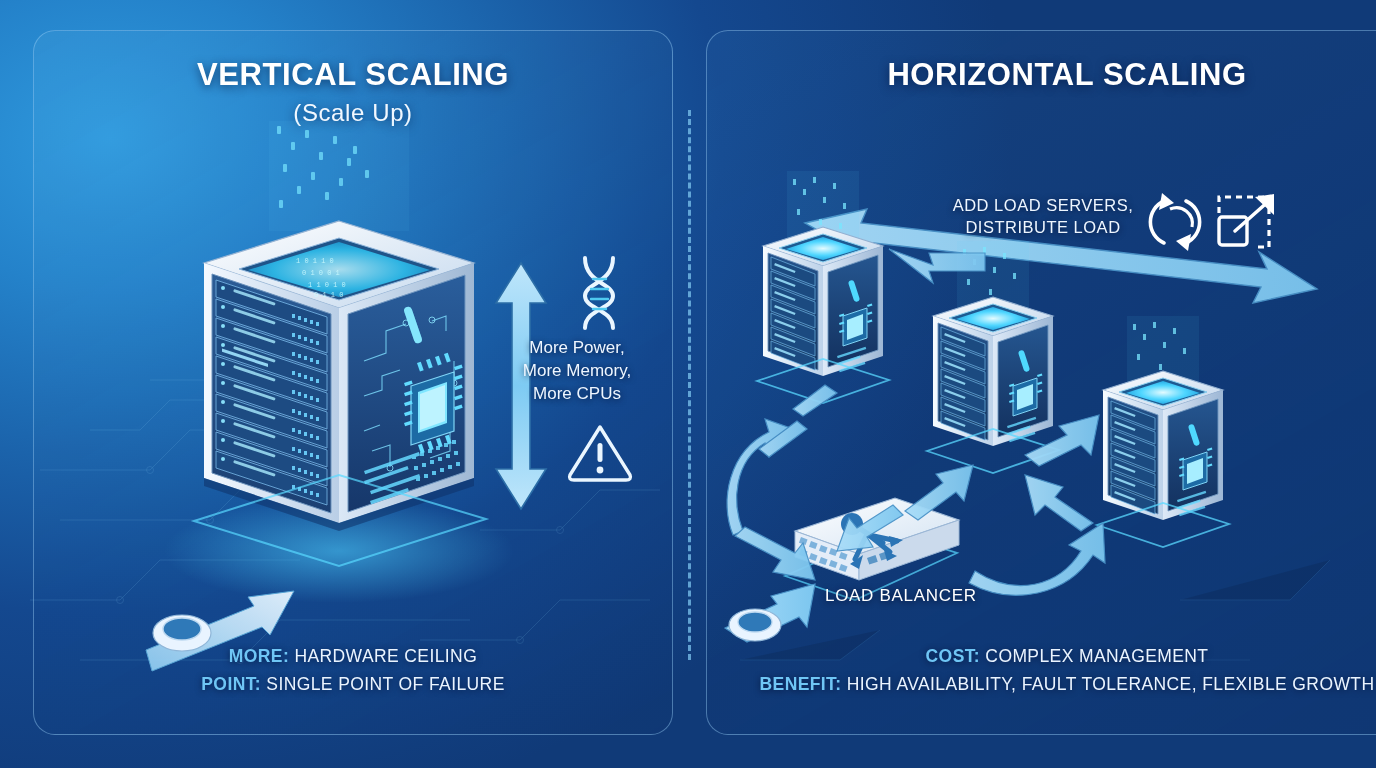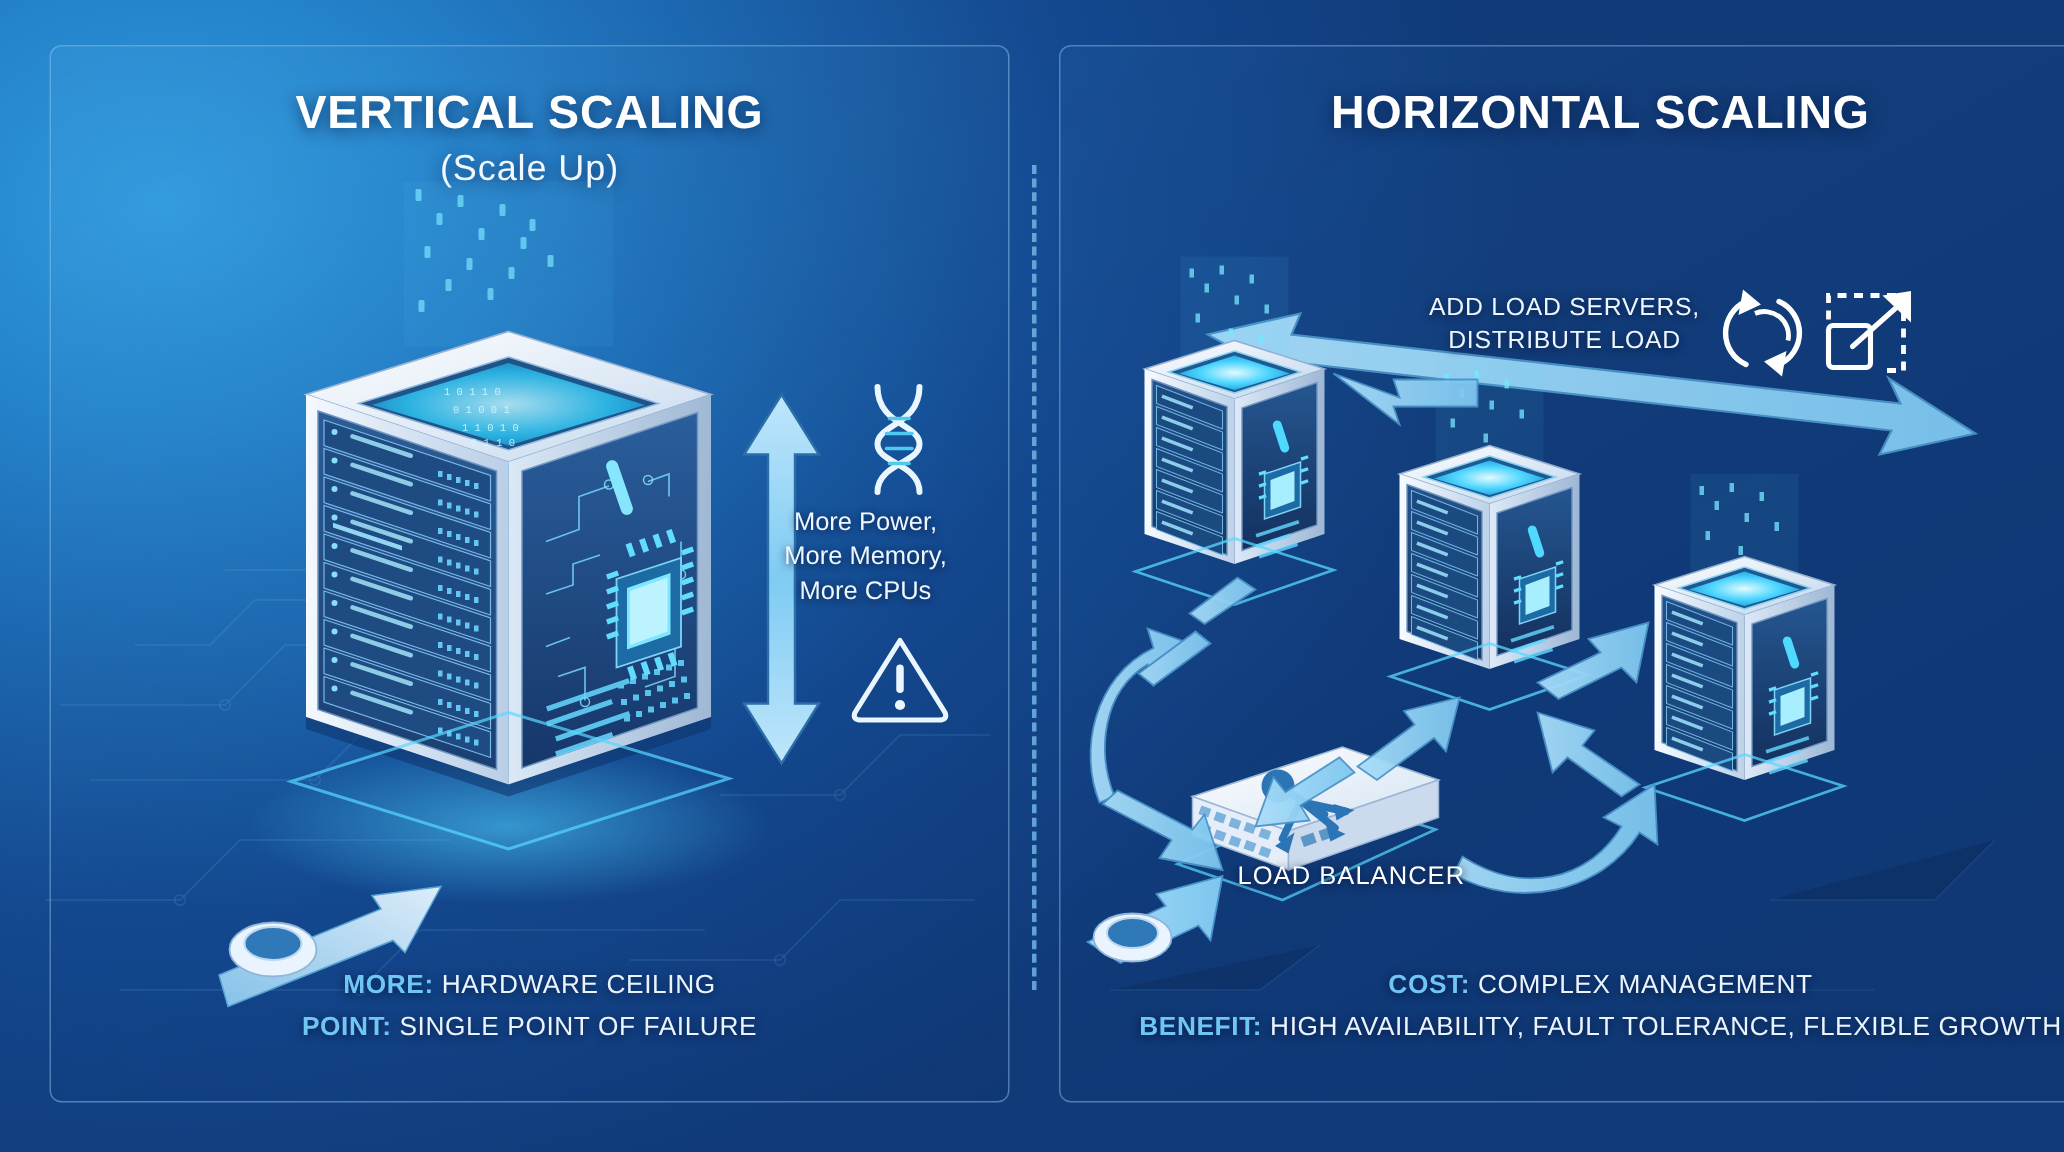--- a/index.html
+++ b/index.html
@@ -18,21 +18,21 @@
   
   .circuitry{ position:absolute; inset:0; opacity:.30; pointer-events:none; }
   .divider{
     position:absolute; left:688px; top:110px; width:0; height:550px;
     border-left:3px dashed #7cc4ee; opacity:.75;
   }
   
   .panel{
     position:absolute; top:30px; height:705px;
     border:1.5px solid rgba(150,205,245,.45);
-    border-radius:8px;
+    border-radius:22px;
   }
   .panel.left{ left:33px; width:640px;
     background:linear-gradient(150deg, rgba(120,200,245,.10), rgba(20,70,140,.06) 55%, rgba(10,45,100,.12));
   }
   .panel.right{ left:706px; width:722px;
     background:linear-gradient(150deg, rgba(90,170,230,.07), rgba(12,50,110,.05) 55%, rgba(8,36,88,.12));
   }
   .title{
     position:absolute; left:0; right:0; text-align:center; color:#fff;
     font-weight:bold; letter-spacing:.6px;
@@ -744,21 +744,21 @@
         <ellipse cx="48" cy="594" rx="26" ry="16" fill="#e9f4ff" stroke="#8fb6d8" stroke-width="1.2"></ellipse>
         <ellipse cx="48" cy="591" rx="17" ry="10" fill="#2f79b8" stroke="#bcd8f0" stroke-width="1.3"></ellipse>
       </g>
     </svg>
 
     <div class="note caps" style="left:236px; top:163px; width:200px;">
       <div>ADD LOAD SERVERS,</div>
       <div>DISTRIBUTE LOAD</div>
     </div>
 
-    <div class="lbl" style="left:118px; top:543px;text-align:center;">LOAD BALANCER</div>
+    <div class="lbl" style="left:118px; top:555px;text-align:center;">LOAD BALANCER</div>
 
     <div class="footer">
       <div>
         <b>COST:</b>
         <span>COMPLEX MANAGEMENT</span>
       </div>
       <div>
         <b>BENEFIT:</b>
         <span>HIGH AVAILABILITY, FAULT TOLERANCE, FLEXIBLE GROWTH</span>
       </div>

